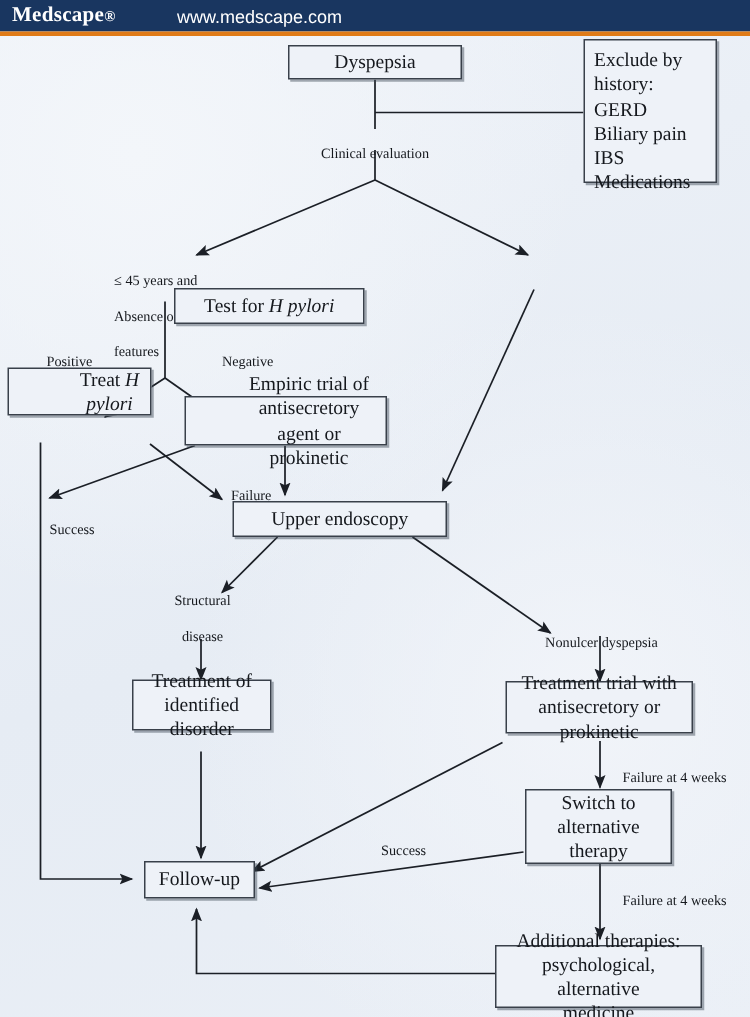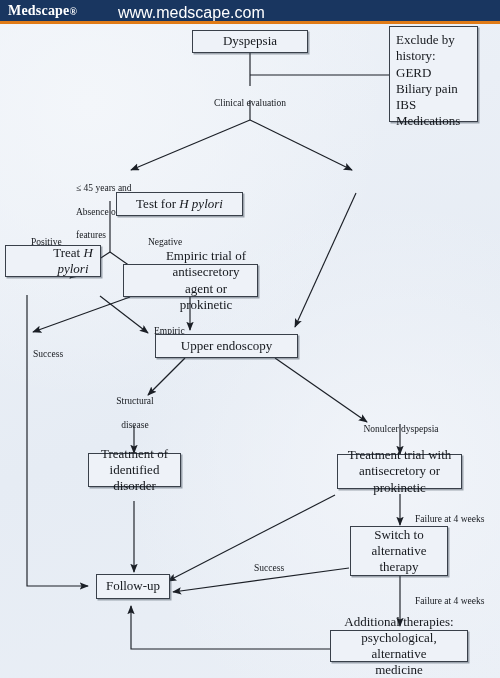--- a/index.html
+++ b/index.html
@@ -39,21 +39,21 @@
     font-weight: bold;
     letter-spacing: 0.2px;
     white-space: nowrap;
   }
   #brand-logo .reg { font-size: 10px; vertical-align: baseline; }
   #site-url {
     position: absolute;
     left: 118px; top: 4px;
     color: #ffffff;
     font-family: "Liberation Sans", "DejaVu Sans", sans-serif;
-    font-size: 16px;
+    font-size: 12px;
     white-space: nowrap;
   }
 
   
   #chart-canvas {
     position: absolute;
     left: 0; top: 24px;
     width: 500px; height: 654px;
     background: #e9eef5;
     background-image:
@@ -208,21 +208,21 @@
 
   <div class="node" style="left:123px; top:240px; width:135px; height:33px; flex-direction:column;padding-left:34px;">
     <div>Empiric trial of antisecretory</div>
     <div>agent or prokinetic</div>
   </div>
 
   <div class="label" style="left:33px; top:313px;">
     <span>Success</span>
   </div>
   <div class="label" style="left:154px; top:290px;">
-    <span>Empiric</span>
+    <span>Failure</span>
   </div>
 
   <div class="node" style="left:155px; top:310px; width:143px; height:24px;text-align:center;">
     <span>Upper endoscopy</span>
   </div>
 
   <div class="label ctr" style="left:105px; top:360px; width:60px;">
     <div>Structural</div>
     <div>disease</div>
   </div>
@@ -255,19 +255,19 @@
   </div>
 
   <div class="node" style="left:96px; top:550px; width:74px; height:25px;">
     <span>Follow-up</span>
   </div>
 
   <div class="label" style="left:415px; top:560px;">
     <span>Failure at 4 weeks</span>
   </div>
 
-  <div class="node" style="left:330px; top:606px; width:138px; height:32px; flex-direction:column;">
+  <div class="node" style="left:330px; top:606px; width:138px; height:42px; flex-direction:column;">
     <div>Additional therapies:</div>
     <div>psychological, alternative</div>
     <div>medicine</div>
   </div>
 
 </div>
 
 </body></html>

